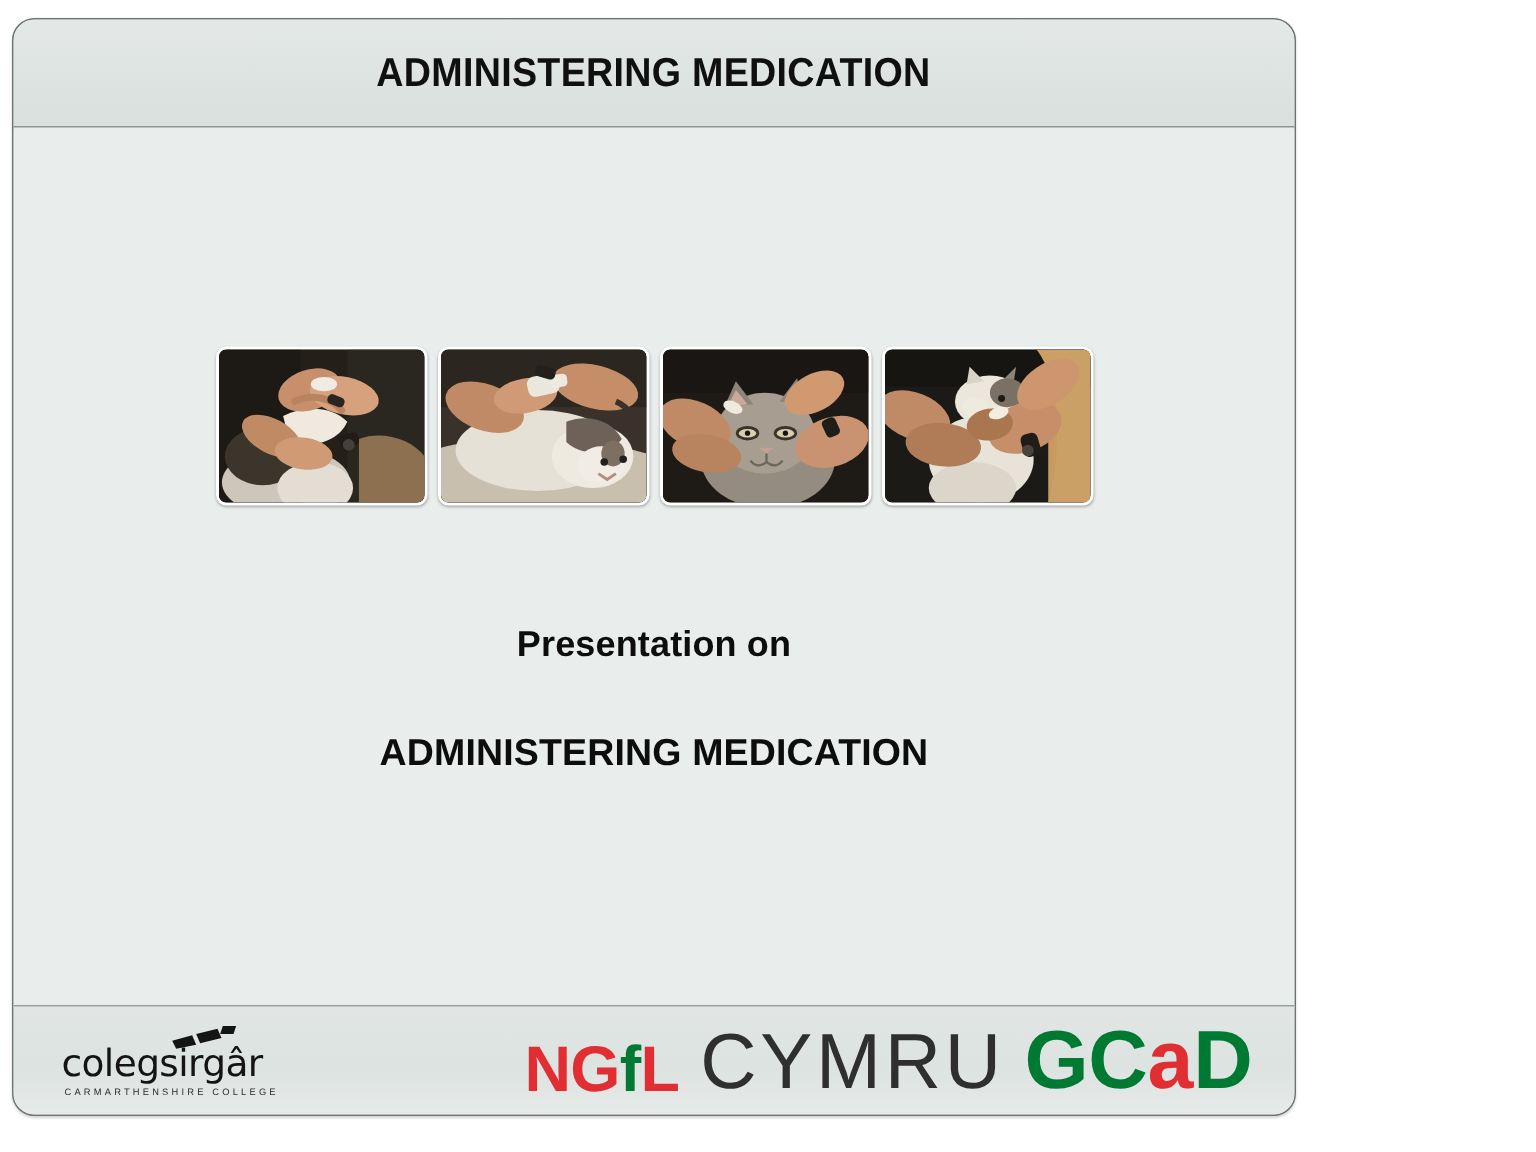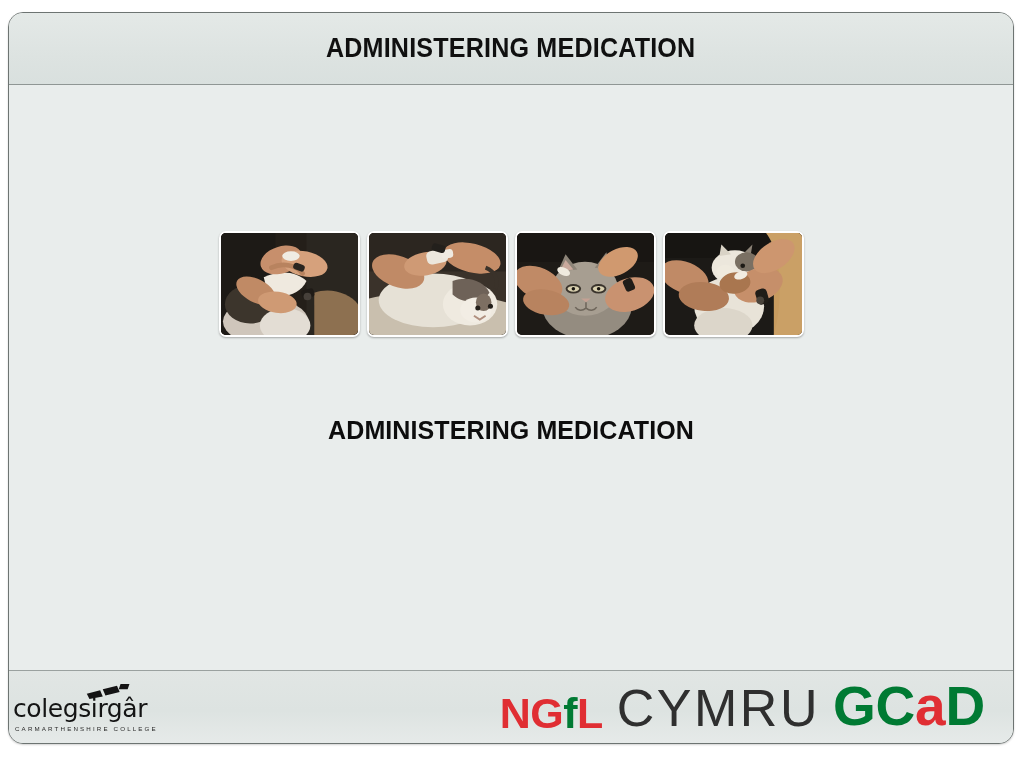--- a/index.html
+++ b/index.html
@@ -13,21 +13,21 @@
     height: 768px;
     overflow: hidden;
     font-family: "Liberation Sans", sans-serif;
   }
 
   
   .slide-frame {
     position: absolute;
     left: 8px;
     top: 12px;
-    width: 1006px;
+    width: 856px;
     height: 732px;
     box-sizing: border-box;
     border: 1px solid #6d7472;
     border-radius: 15px;
     background: #e9edec;
     overflow: hidden;
     box-shadow: 0 1px 2px rgba(0,0,0,0.18);
   }
 
   
@@ -115,21 +115,21 @@
     position: absolute;
     left: 0;
     bottom: 0;
     width: 100%;
     height: 73px;
     background: linear-gradient(180deg, #e1e6e4 0%, #dde3e1 55%, #e6eae9 100%);
     border-top: 1px solid #9aa19f;
     display: flex;
     align-items: center;
     justify-content: space-between;
-    padding: 0 14px 0 4px;
+    padding: 0 14px 0 32px;
     box-sizing: border-box;
   }
 
   
   .college-logo {
     display: flex;
     flex-direction: column;
     align-items: flex-start;
     margin-top: 2px;
   }
@@ -288,20 +288,21 @@
           <ellipse cx="72" cy="52" rx="16" ry="11" fill="#a9764f" transform="rotate(-8 72 52)"></ellipse>
           <rect x="92" y="60" width="12" height="16" rx="4" fill="#201d18" transform="rotate(-16 92 60)"></rect>
           <circle cx="98" cy="70" r="4" fill="#4a443c"></circle>
           <ellipse cx="78" cy="44" rx="7" ry="4" fill="#f2ece1" transform="rotate(-18 78 44)"></ellipse>
         </svg>
       </div>
 
     </div>
 
     <div class="center-text">
+      <p class="line-presentation">Presentation on</p>
       <p class="line-subject">ADMINISTERING MEDICATION</p>
     </div>
   </div>
 
   <div class="slide-footer">
 
     <div class="college-logo">
       <svg class="college-mark" viewBox="0 0 64 18">
         <path d="M2 11 L17 7 L20 14 L5 17 Z" fill="#141414"></path>
         <path d="M20 6 L36 2 L39 9 L23 13 Z" fill="#141414"></path>

